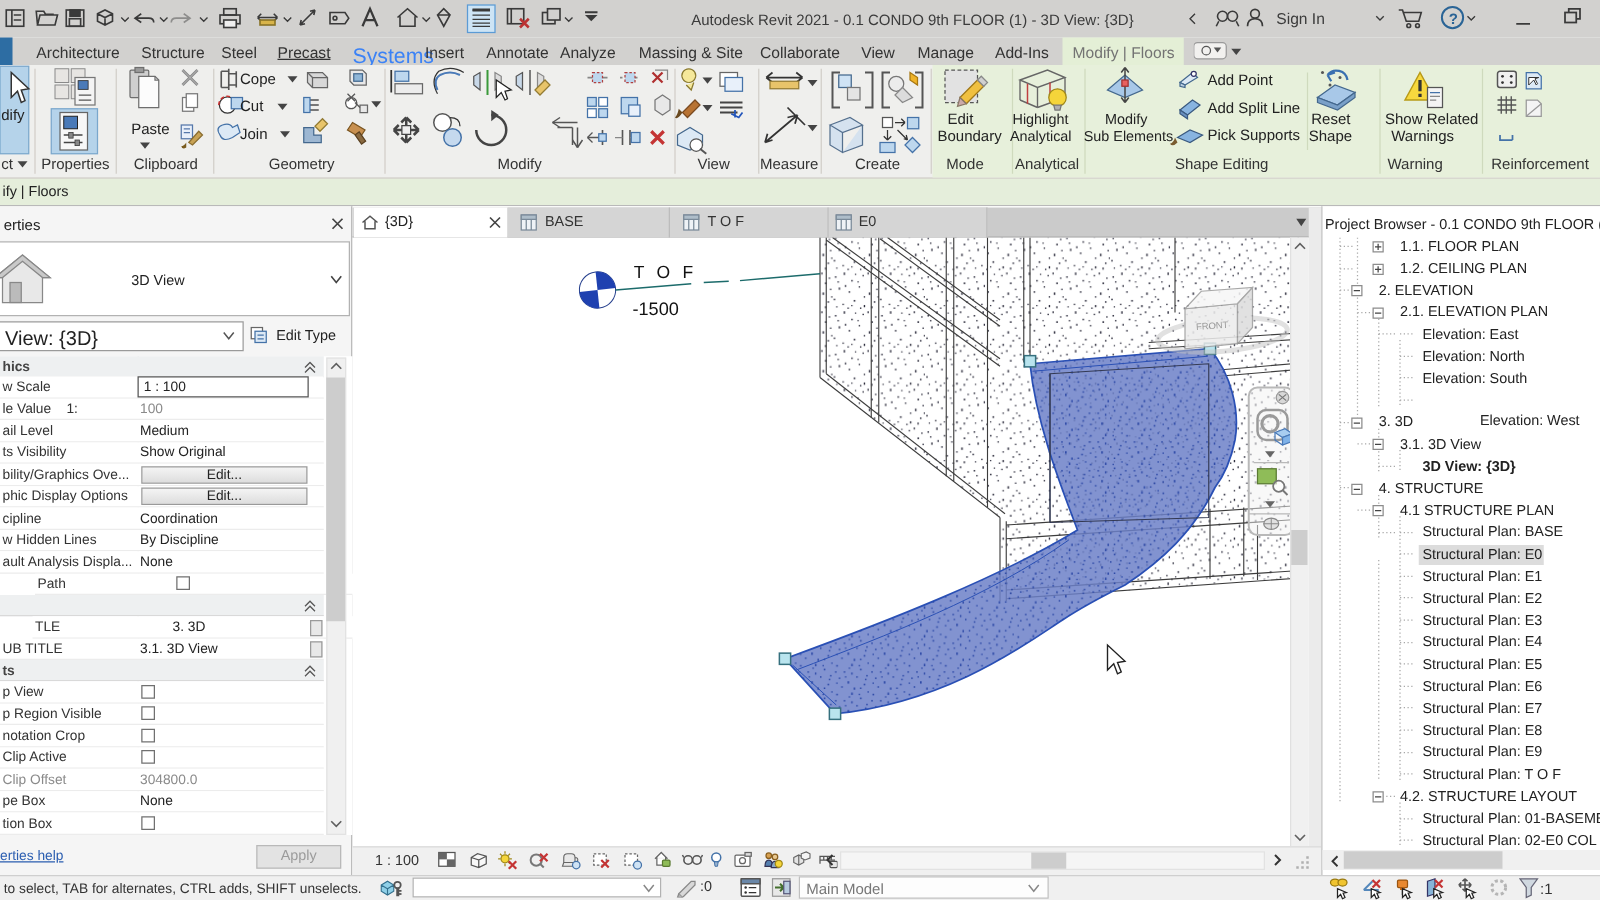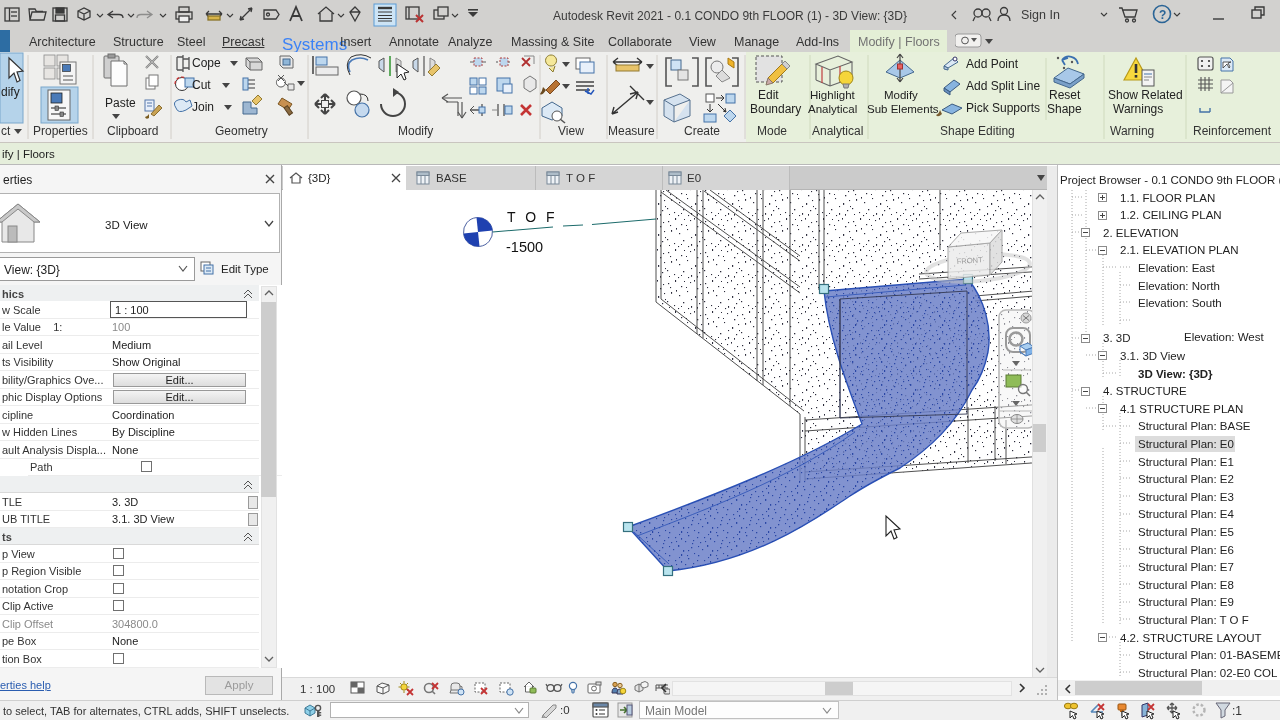--- a/index.html
+++ b/index.html
@@ -429,21 +429,21 @@
   <path d="M-4 22 L18 4 L40 22 L34 22 L34 42 L2 42 L2 22 Z" fill="#e8e8e8" stroke="#888"></path>
   <path d="M18 4 L40 22 L34 22 L18 9 L2 22 L-4 22 Z" fill="#c9c9c9" stroke="#888"></path>
   <rect x="8" y="26" width="9" height="16" fill="#bbb" stroke="#888"></rect>
 </svg>
 <div class="t" style="left:105px;top:219px;font-size:11.5px;color:#222;">3D View</div>
 <svg class="abs" style="left:264px;top:220px" width="12" height="8" viewBox="0 0 12 8">
     <path d="M1 1 L5 6 L9 1" fill="none" stroke="#444" stroke-width="1.3"></path>
   </svg>
 
 <div class="abs" style="left:-8px;top:257px;width:203px;height:24px;background:#fff;border:1px solid #9a9a9a;"></div>
-<div class="t" style="left:4px;top:263px;font-size:12px;color:#222;">View: {3D}</div>
+<div class="t" style="left:4px;top:263px;font-size:16px;color:#222;">View: {3D}</div>
 <svg class="abs" style="left:178px;top:265px" width="12" height="8" viewBox="0 0 12 8">
     <path d="M1 1 L5 6 L9 1" fill="none" stroke="#555" stroke-width="1.2"></path>
   </svg>
 <svg class="abs" style="left:200px;top:261px" width="17" height="16" viewBox="0 0 17 16">
   <rect x="1" y="1" width="9" height="9" fill="#fff" stroke="#666"></rect>
     <rect x="4" y="4" width="9" height="9" fill="#dce9f5" stroke="#4472a8"></rect>
     <line x1="6" y1="7" x2="11" y2="7" stroke="#4472a8"></line>
     <line x1="6" y1="10" x2="11" y2="10" stroke="#4472a8"></line>
 </svg>
 <div class="t" style="left:221px;top:263px;font-size:11.5px;color:#222;">Edit Type</div>
@@ -495,21 +495,21 @@
     </div>
   <div class="prow" style="top:173.5px;margin-left:28px;">
       <span class="plab">Path</span>
       <div class="pchk"></div>
     </div>
   <div class="psec" style="top:191px;">
     <svg class="abs" style="left:243px;top:4px" width="12" height="10" viewBox="0 0 12 10">
         <path d="M1 5 L5 1 L9 5 M1 9 L5 5 L9 9" fill="none" stroke="#555"></path>
       </svg>
     </div>
-  <div class="prow" style="top:208px;">
+  <div class="prow" style="top:208px;margin-left:26px;">
       <span class="plab">TLE</span>
       <span class="pval">3. 3D</span>
     </div>
   <div class="prow" style="top:225.5px;">
       <span class="plab">UB TITLE</span>
       <span class="pval">3.1. 3D View</span>
     </div>
   <div class="psec" style="top:243px;">
       <span class="plab" style="font-weight:bold;color:#444;">ts</span>
     <svg class="abs" style="left:243px;top:4px" width="12" height="10" viewBox="0 0 12 10">

